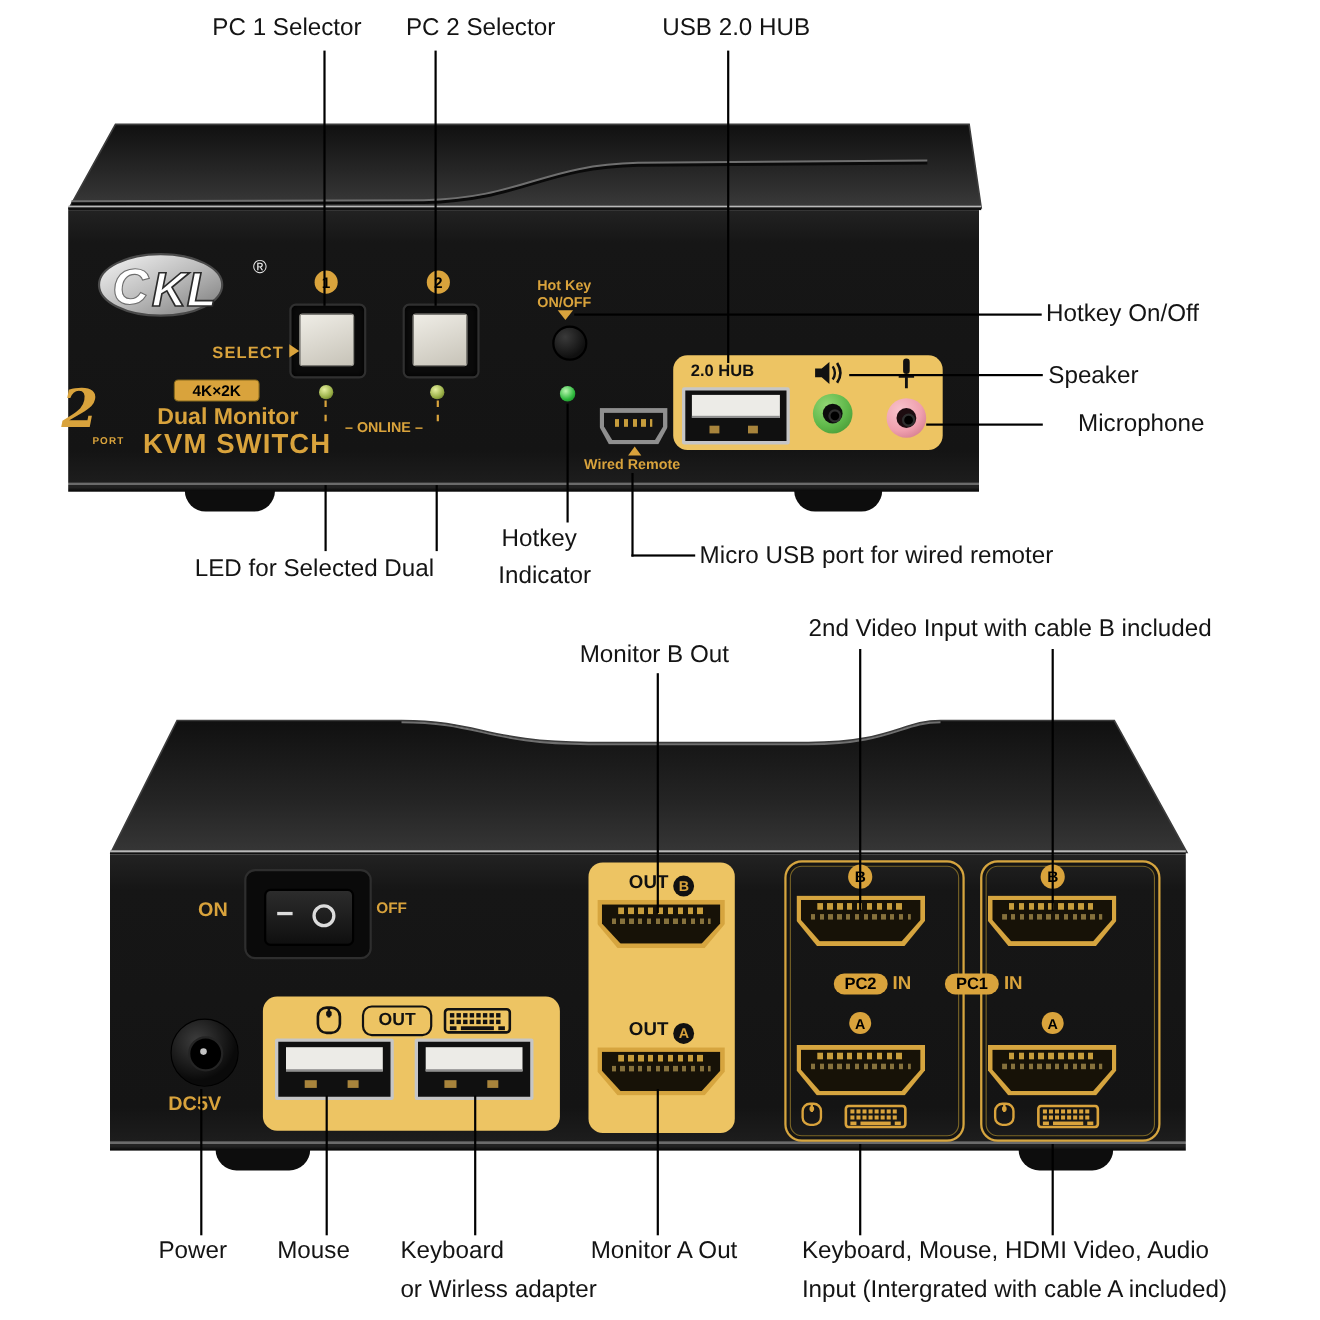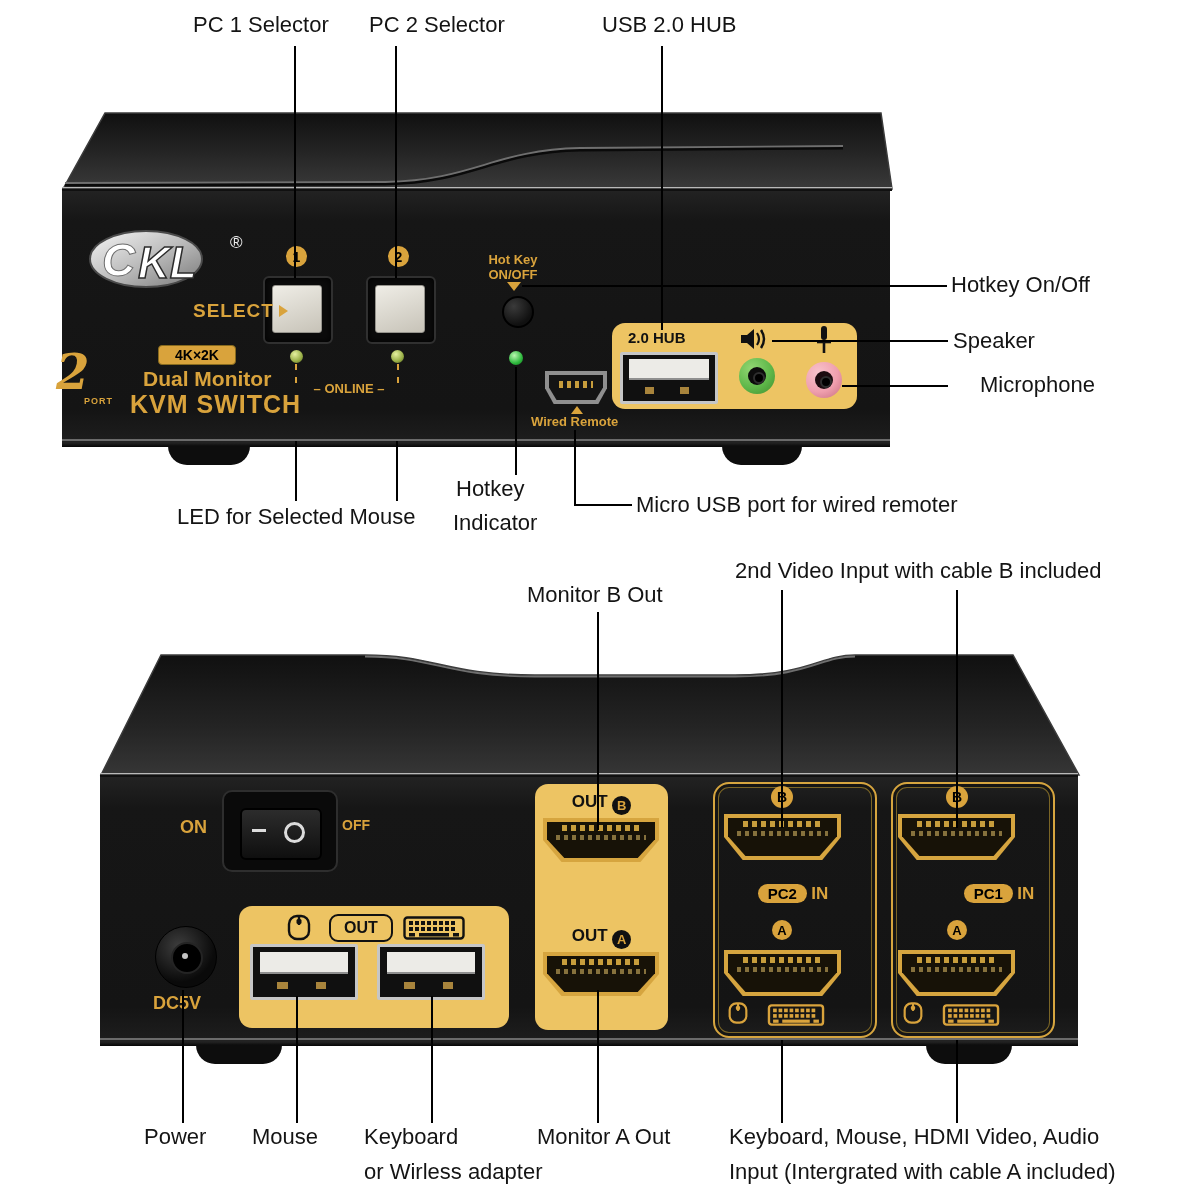--- a/index.html
+++ b/index.html
@@ -86,21 +86,21 @@
     <text x="142" y="20" font-family="Liberation Sans, sans-serif" font-size="17" fill="#f0f0f0">®</text>
   </svg>
 
   <div class="numcirc" style="left:286px;top:246px;">1</div>
   <div class="numcirc" style="left:388px;top:246px;">2</div>
   <div class="pushbtn" style="left:263px;top:276px;width:66px;height:64px;"></div>
   <div class="keycap" style="left:272px;top:285px;width:48px;height:46px;"></div>
   <div class="pushbtn" style="left:366px;top:276px;width:66px;height:64px;"></div>
   <div class="keycap" style="left:375px;top:285px;width:48px;height:46px;"></div>
 
-  <div class="abs goldt" style="left:193px;top:300px;font-size:19px;letter-spacing:1px;">
+  <div class="abs goldt" style="left:193px;top:312px;font-size:15px;letter-spacing:1px;">
     <span>SELECT</span><span style="display:inline-block;width:0;height:0;border-left:9px solid #d9a33c;border-top:6px solid transparent;border-bottom:6px solid transparent;margin-left:5px;"></span>
   </div>
 
   <div class="led" style="left:290px;top:350px;width:13px;height:13px;background:radial-gradient(circle at 38% 32%,#e6f0a0,#97ad45 60%,#4e5a1d);"></div>
   <div class="led" style="left:391px;top:350px;width:13px;height:13px;background:radial-gradient(circle at 38% 32%,#e6f0a0,#97ad45 60%,#4e5a1d);"></div>
   <div class="dash-v" style="left:295px;top:364px;height:19px;"></div>
   <div class="dash-v" style="left:397px;top:364px;height:19px;"></div>
   <div class="abs goldt" style="left:299px;top:381px;width:100px;text-align:center;font-size:13px;">– ONLINE –</div>
 
   <div class="abs" style="left:158px;top:345px;width:76px;height:18px;background:#d9a33c;border:1px solid #876a1e;border-radius:4px;color:#000;font-weight:bold;font-size:14px;text-align:center;line-height:18px;">4K×2K</div>
@@ -290,21 +290,21 @@
   </svg>
 
   <div class="goldpanel" style="left:891px;top:782px;width:160px;height:252px;"></div>
   <div class="circb" style="position:absolute;left:946px;top:786px;width:22px;height:22px;background:#d9a33c;color:#000;font-size:14px;">B</div>
   <div class="hdmi" style="left:898px;top:814px;width:117px;height:46px;">
     <div class="shell"></div>
       <div class="cav"></div>
       <div class="p1"></div>
       <div class="p2"></div>
   </div>
-  <div class="abs" style="left:919px;top:884px;width:160px;text-align:center;">
+  <div class="abs" style="left:859px;top:884px;width:160px;">
     <span style="display:inline-block;background:#d9a33c;color:#000;font-weight:bold;font-size:15px;border-radius:11px;padding:1px 10px;">PC1</span>
     <span class="goldt" style="font-size:17px;">IN</span>
   </div>
   <div class="circb" style="position:absolute;left:947px;top:920px;width:20px;height:20px;background:#d9a33c;color:#000;font-size:13px;">A</div>
   <div class="hdmi" style="left:898px;top:950px;width:117px;height:46px;">
     <div class="shell"></div>
       <div class="cav"></div>
       <div class="p1"></div>
       <div class="p2"></div>
   </div>
@@ -358,21 +358,21 @@
   <div class="clv" style="left:431px;top:996px;height:127px;"></div>
   <div class="clv" style="left:781px;top:1040px;height:83px;"></div>
   <div class="clv" style="left:956px;top:1040px;height:83px;"></div>
 
   <div class="lbl" style="left:193px;top:12px;">PC 1 Selector</div>
   <div class="lbl" style="left:369px;top:12px;">PC 2 Selector</div>
   <div class="lbl" style="left:602px;top:12px;">USB 2.0 HUB</div>
   <div class="lbl" style="left:951px;top:272px;">Hotkey On/Off</div>
   <div class="lbl" style="left:953px;top:328px;">Speaker</div>
   <div class="lbl" style="left:951px;top:372px;margin-left:29px;">Microphone</div>
-  <div class="lbl" style="left:177px;top:504px;">LED for Selected Mouse</div>
+  <div class="lbl" style="left:177px;top:504px;">LED for Selected Dual</div>
   <div class="lbl" style="left:456px;top:476px;">Hotkey</div>
   <div class="lbl" style="left:453px;top:510px;">Indicator</div>
   <div class="lbl" style="left:636px;top:492px;">Micro USB port for wired remoter</div>
   <div class="lbl" style="left:527px;top:582px;">Monitor B Out</div>
   <div class="lbl" style="left:735px;top:558px;">2nd Video Input with cable B included</div>
   <div class="lbl" style="left:144px;top:1124px;">Power</div>
   <div class="lbl" style="left:252px;top:1124px;">Mouse</div>
   <div class="lbl" style="left:364px;top:1124px;">Keyboard</div>
   <div class="lbl" style="left:364px;top:1159px;">or Wirless adapter</div>
   <div class="lbl" style="left:537px;top:1124px;">Monitor A Out</div>

